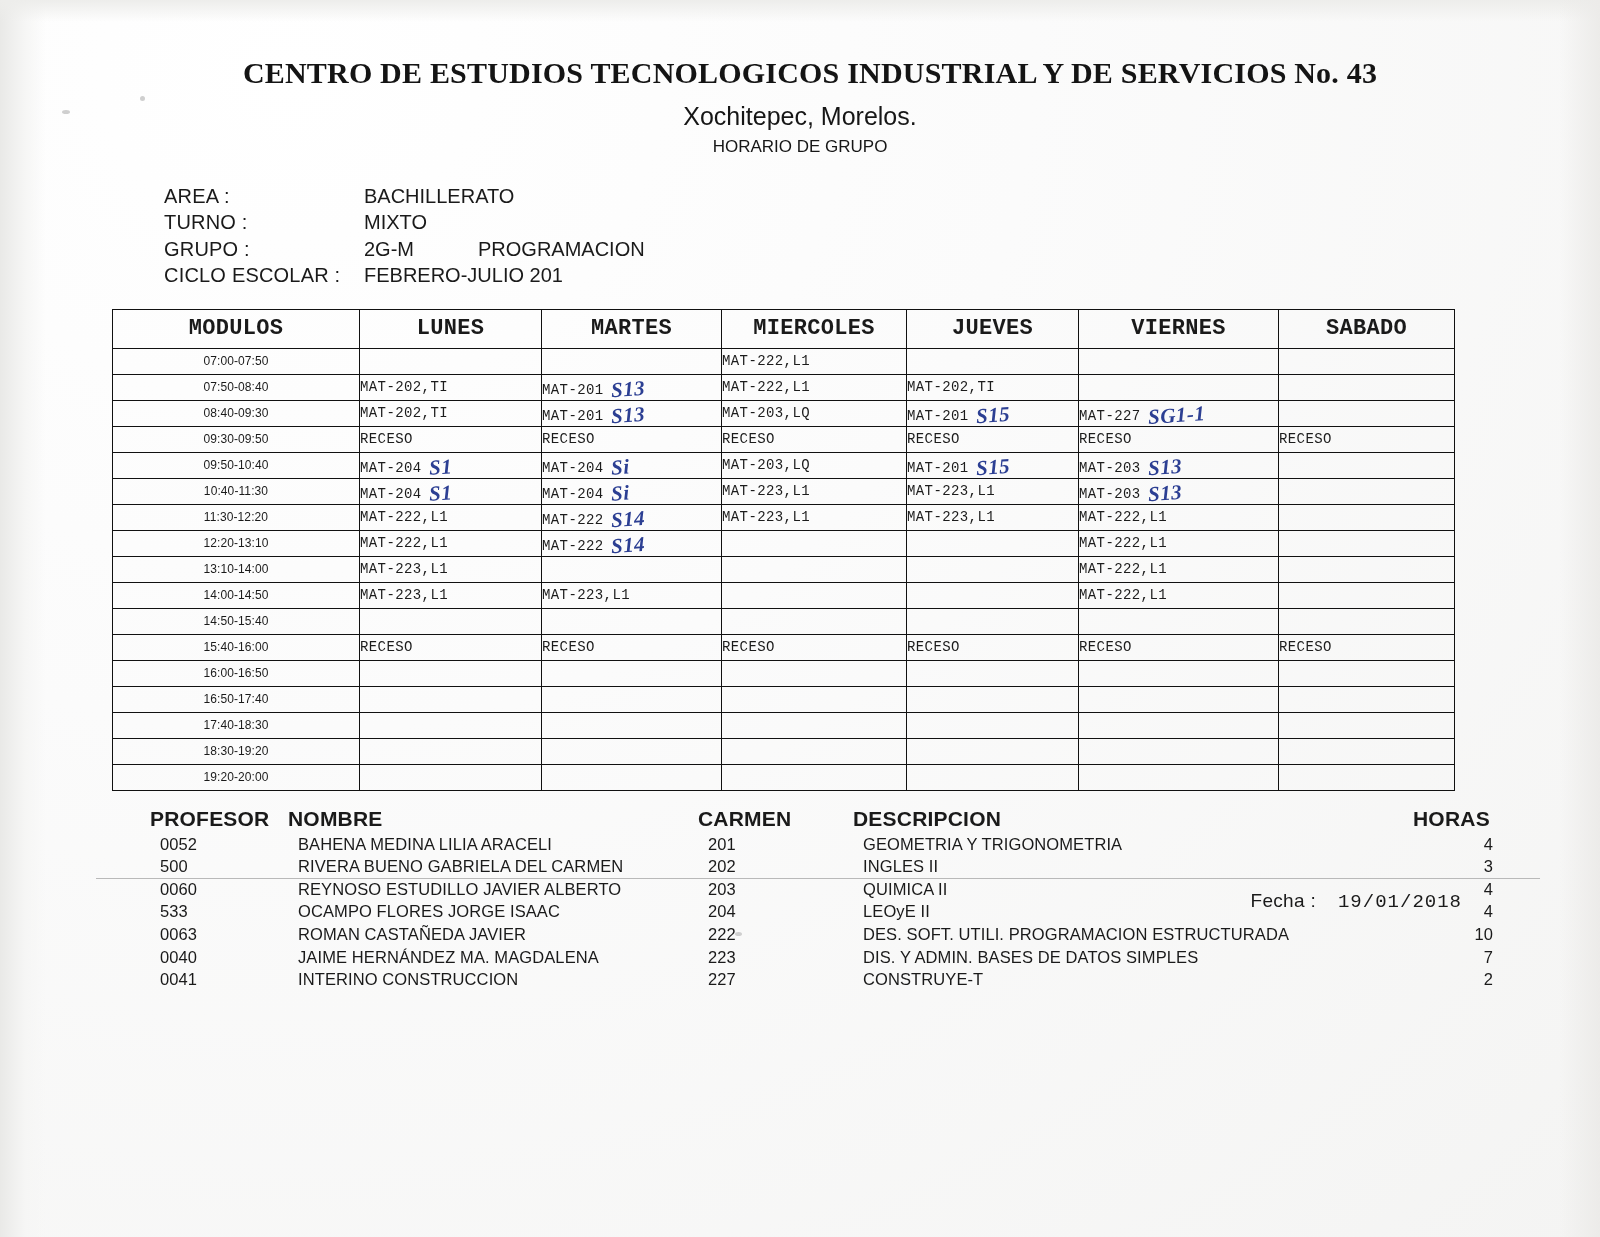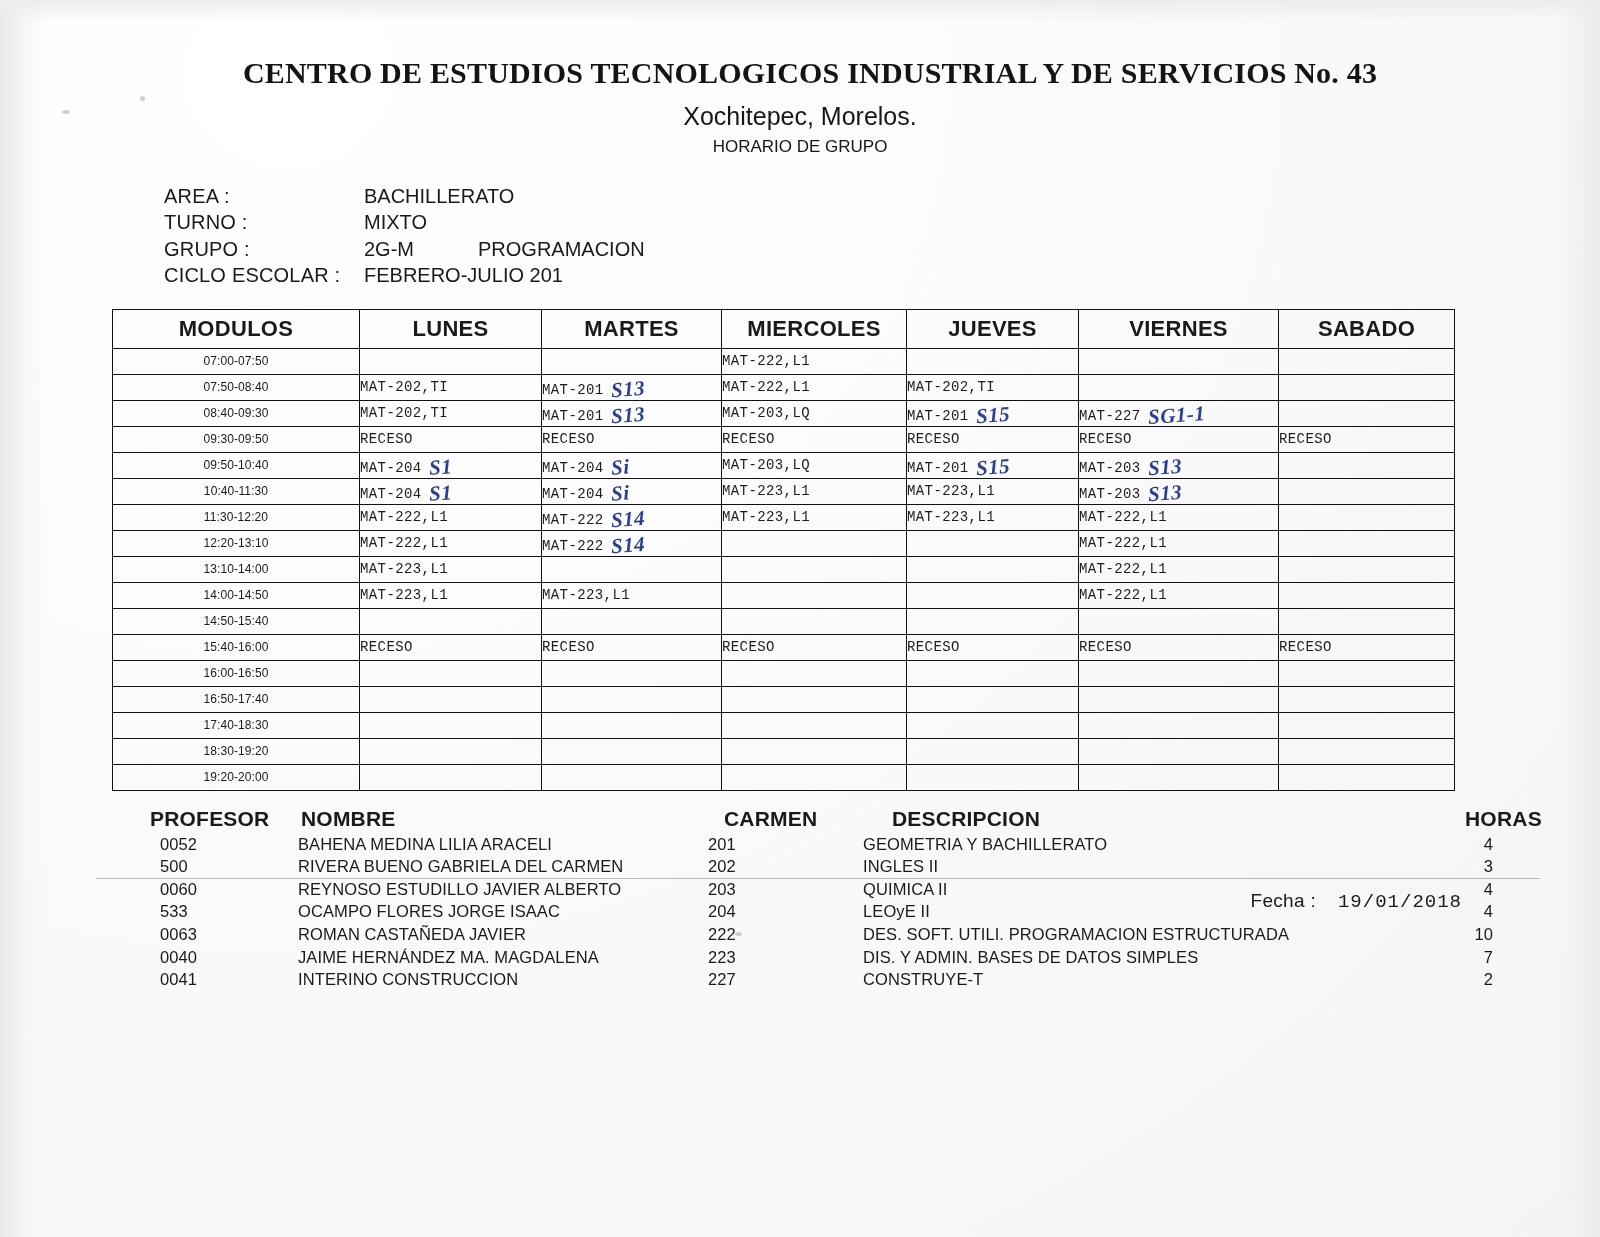--- a/index.html
+++ b/index.html
@@ -113,20 +113,21 @@
     border: 1.5px solid #111;
     padding: 0;
     vertical-align: middle;
   }
   table.sched thead th {
     height: 38px;
     font-size: 22px;
     font-weight: bold;
     text-align: center;
     letter-spacing: 0.3px;
+    font-family: Liberation Mono, monospace;
   }
   td.mod {
     text-align: center;
     font-size: 12px;
     height: 25px;
     padding: 1px 0 2px;
     letter-spacing: 0.1px;
   }
   td.cell {
     font-family: "Liberation Mono", monospace;
@@ -157,21 +158,20 @@
     margin-left: 150px;
     width: 1340px;
     font-size: 16px;
   }
   .legend-head {
     display: flex;
     font-weight: bold;
     font-size: 21px;
     letter-spacing: 0.2px;
     padding-bottom: 2px;
-    gap: 13px;
   }
   .legend-row {
     display: flex;
     font-size: 16.5px;
     line-height: 1.37;
     letter-spacing: 0.1px;
   }
   .c-prof  { width: 138px; flex: 0 0 138px; }
   .c-nom   { width: 410px; flex: 0 0 410px; }
   .c-mat   { width: 155px; flex: 0 0 155px; }
@@ -439,21 +439,21 @@
       <span class="c-nom">NOMBRE</span>
       <span class="c-mat">CARMEN</span>
       <span class="c-desc">DESCRIPCION</span>
       <span class="c-hrs">HORAS</span>
     </div>
     <div id="legend-body">
         <div class="legend-row">
           <span class="c-prof">0052</span>
           <span class="c-nom">BAHENA MEDINA LILIA ARACELI</span>
           <span class="c-mat">201</span>
-          <span class="c-desc">GEOMETRIA Y BACHILLERATO</span>
+          <span class="c-desc">GEOMETRIA Y TRIGONOMETRIA</span>
           <span class="c-hrs">4</span>
         </div>
         <div class="legend-row">
           <span class="c-prof">500</span>
           <span class="c-nom">RIVERA BUENO GABRIELA DEL CARMEN</span>
           <span class="c-mat">202</span>
           <span class="c-desc">INGLES II</span>
           <span class="c-hrs">3</span>
         </div>
         <div class="legend-row">

